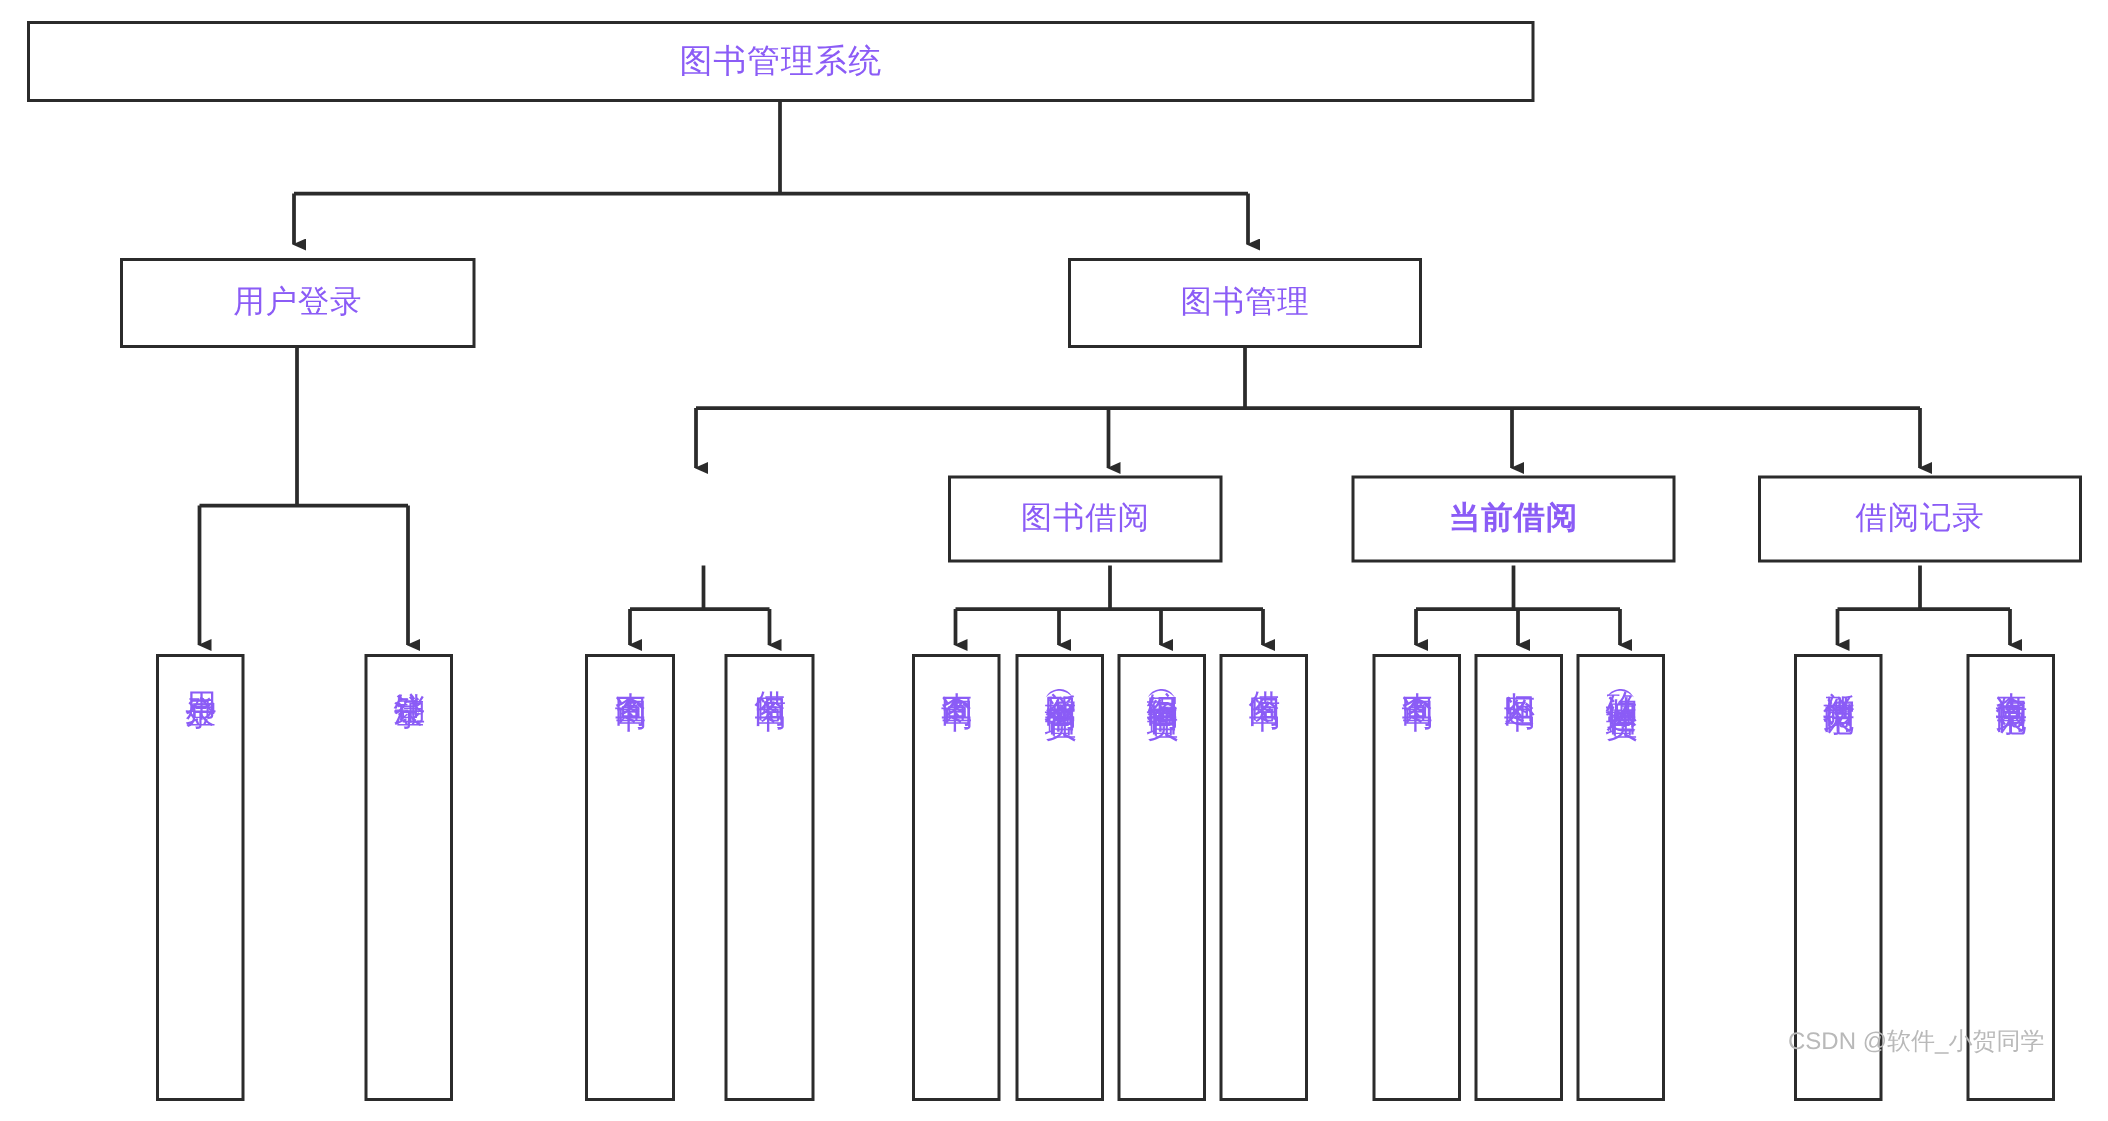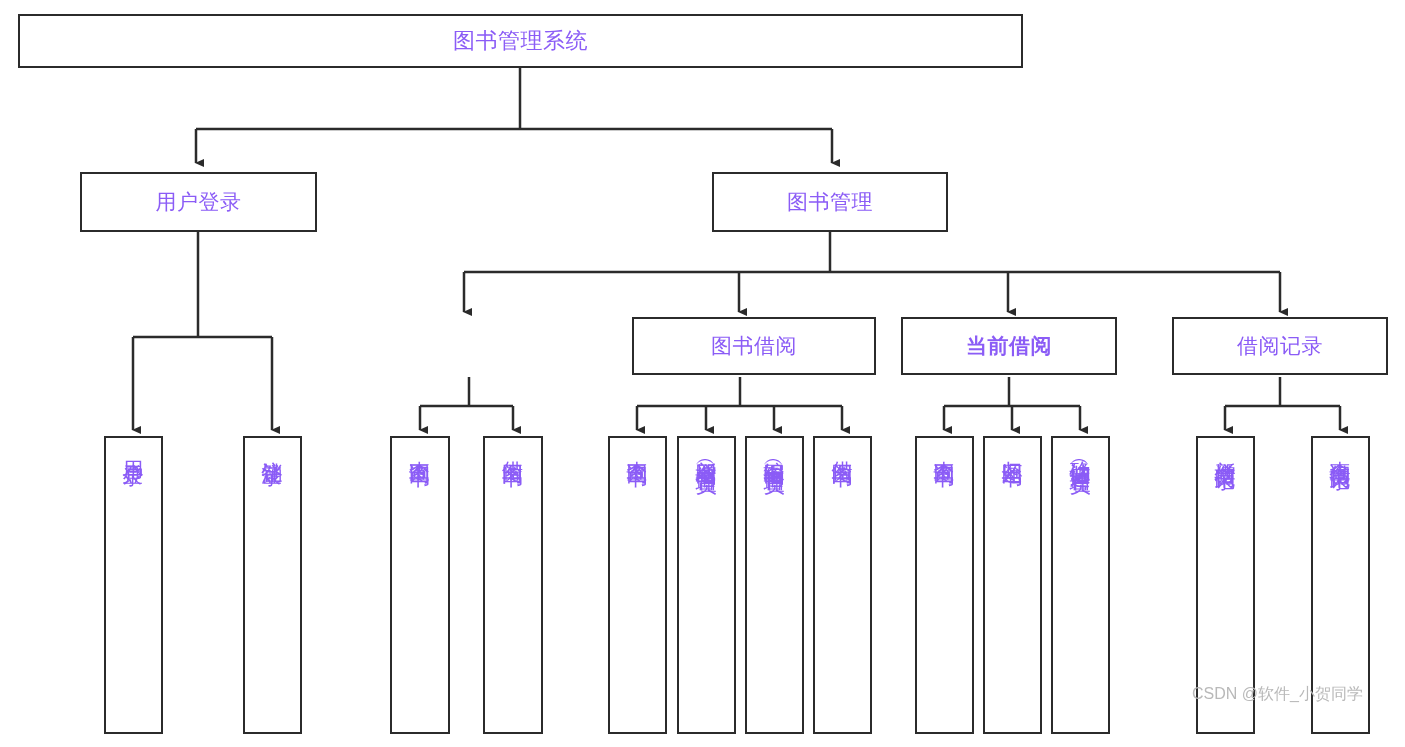--- a/index.html
+++ b/index.html
@@ -144,21 +144,21 @@
     <span class="node-label">图书管理系统</span>
   </div>
 
   <div class="node horizontal" style="left:80px; top:172px; width:237px; height:60px;">
     <span class="node-label">用户登录</span>
   </div>
   <div class="node horizontal" style="left:712px; top:172px; width:236px; height:60px;">
     <span class="node-label">图书管理</span>
   </div>
 
-  <div class="node horizontal" style="left:632px; top:317px; width:244px; height:58px;">
+  <div class="node horizontal" style="left:632px; top:317px; width:183px; height:58px;">
     <span class="node-label">图书借阅</span>
   </div>
   <div class="node horizontal" style="left:901px; top:317px; width:216px; height:58px;font-weight:bold;">
     <span class="node-label">当前借阅</span>
   </div>
   <div class="node horizontal" style="left:1172px; top:317px; width:216px; height:58px;">
     <span class="node-label">借阅记录</span>
   </div>
 
   <div class="node vertical" style="left:104px; top:436px; width:59px; height:298px;">

